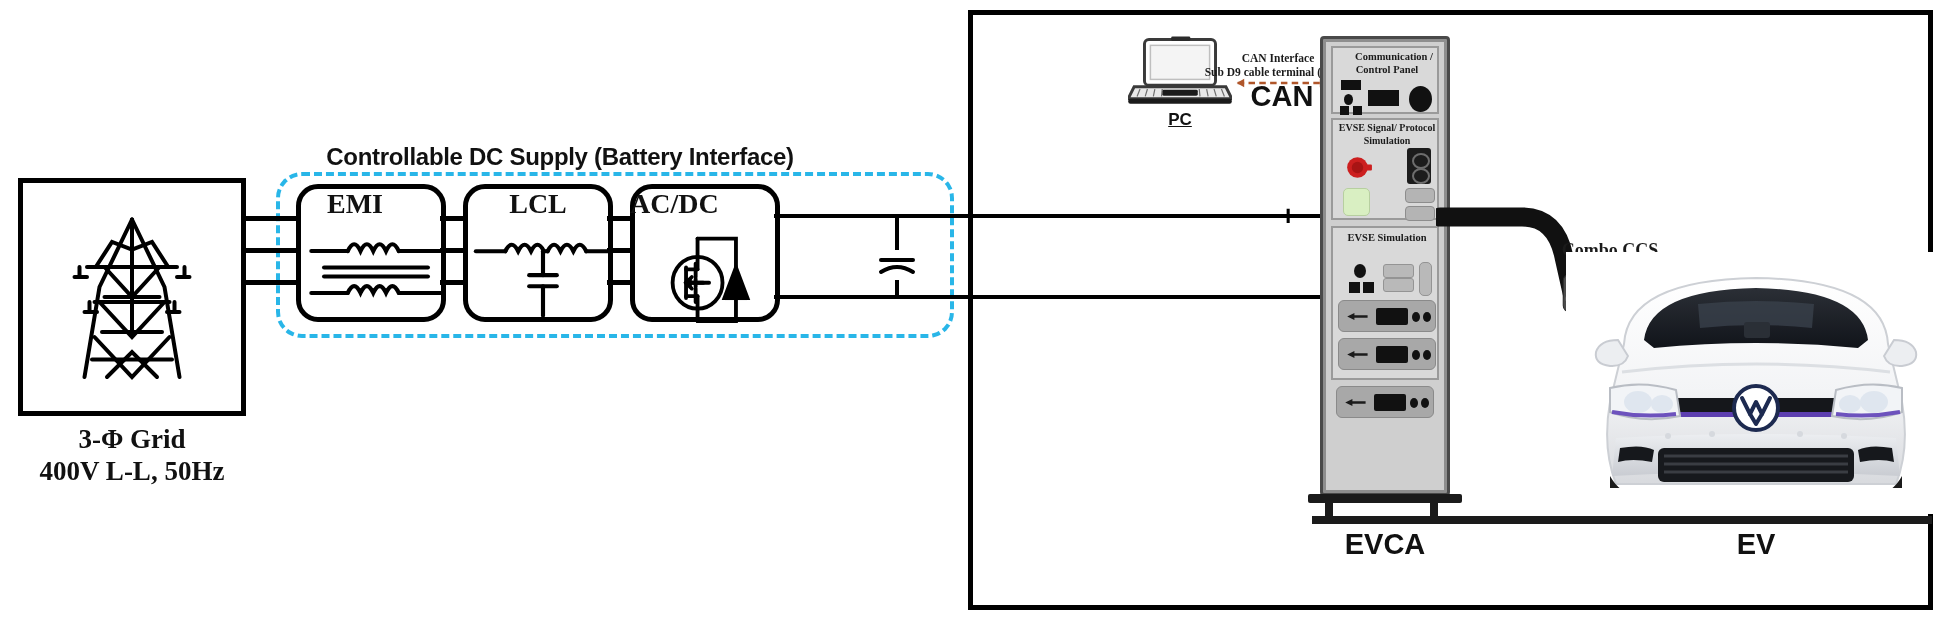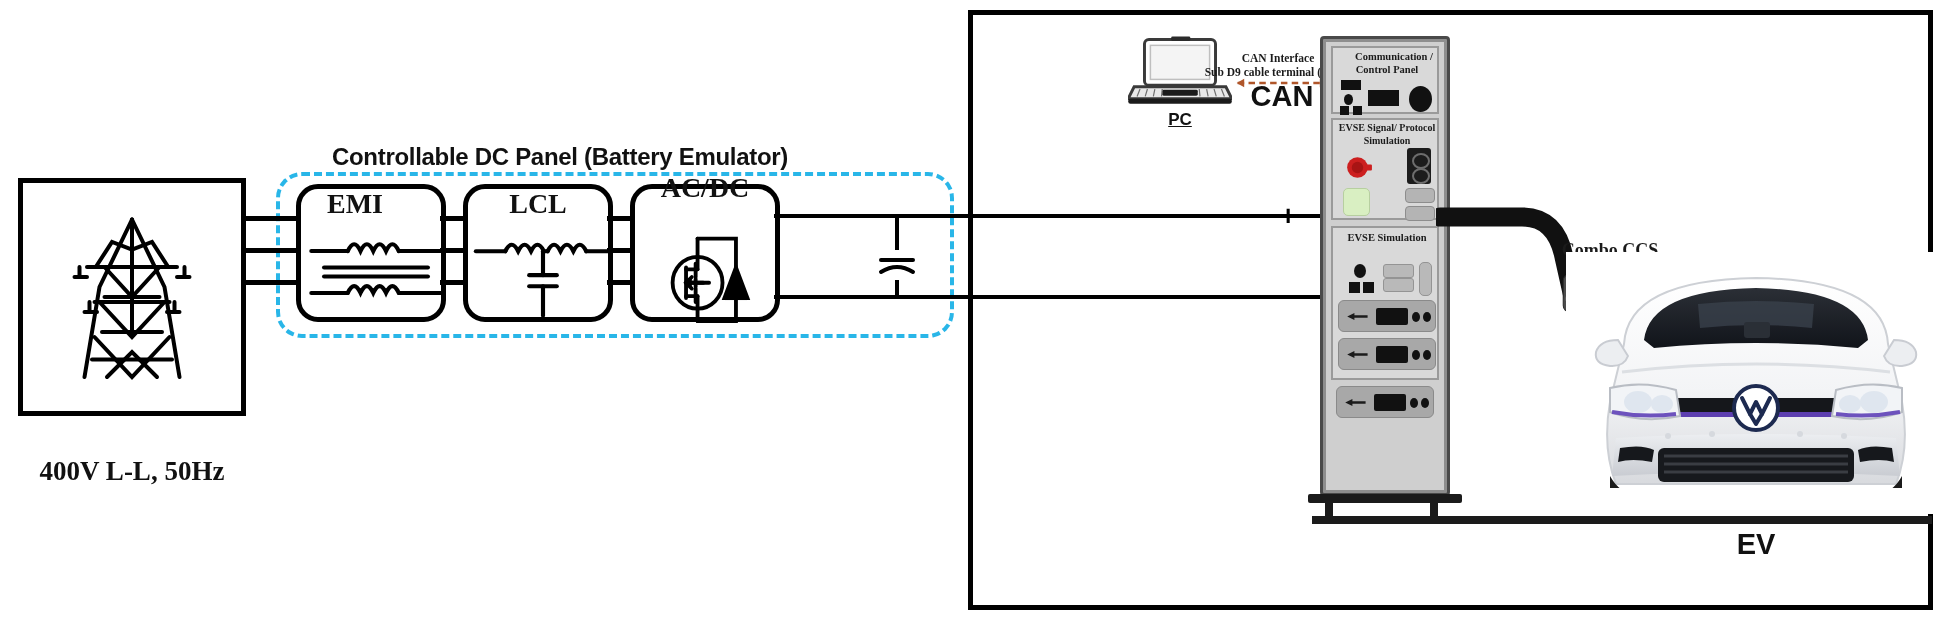--- a/index.html
+++ b/index.html
@@ -50,23 +50,24 @@
         <path d="M38 68 L82 68"></path>
         <path d="M34 72 L60 100 L86 72"></path>
         <path d="M36 96 L84 96"></path>
         <path d="M30 100 L60 132 L90 100"></path>
         <path d="M28 118 L92 118"></path>
         <path d="M40 132 L60 112 L80 132"></path>
       </g>
     </svg>
   </div>
 
+  <div class="serif-b abs" style="left:18px;top:424px;width:228px;text-align:center;font-size:27px;">3-Φ Grid</div>
   <div class="serif-b abs" style="left:8px;top:456px;width:248px;text-align:center;font-size:27px;">400V L-L, 50Hz</div>
 
-  <div class="serif-b abs" style="left:280px;top:143px;width:560px;text-align:center;font-size:24px;font-family:'Liberation Sans',sans-serif;letter-spacing:-0.3px;">Controllable DC Panel (Battery Emulator)</div>
+  <div class="serif-b abs" style="left:280px;top:143px;width:560px;text-align:center;font-size:24px;font-family:'Liberation Sans',sans-serif;letter-spacing:-0.3px;">Controllable DC Supply (Battery Interface)</div>
 
   <div class="dashbox" style="left:276px;top:172px;width:678px;height:166px;"></div>
 
   <div class="line" style="left:246px;top:216px;width:100px;height:5px;"></div>
   <div class="line" style="left:246px;top:248px;width:100px;height:5px;"></div>
   <div class="line" style="left:246px;top:280px;width:100px;height:5px;"></div>
 
   <div class="rbox" style="left:296px;top:184px;width:150px;height:138px;">
     <svg viewBox="0 0 150 90" style="position:absolute;left:5px;top:42px;width:140px;height:82px;">
       <g stroke="#000" stroke-width="4.5" fill="none" stroke-linecap="round">
@@ -124,21 +125,21 @@
         <path d="M40 50 L34 56 L40 62" fill="#000"></path>
       </g>
       <g stroke="#000" stroke-width="4" fill="#000">
         <path d="M86 40 L74 72 L98 72 Z"></path>
       </g>
       <g stroke="#000" stroke-width="4" fill="none">
         <path d="M74 72 L98 72"></path>
       </g>
     </svg>
   </div>
-  <div class="blk-title abs" style="left:630px;top:172px;width:150px;text-align:center;font-size:28px;">AC/DC</div>
+  <div class="blk-title abs" style="left:630px;top:188px;width:150px;text-align:left;font-size:28px;">AC/DC</div>
 
 
   <div class="line" style="left:774px;top:214px;width:578px;height:4px;"></div>
 
   <div class="line" style="left:774px;top:295px;width:578px;height:4px;"></div>
 
   <div class="line" style="left:895px;top:216px;width:4px;height:34px;"></div>
   <svg viewBox="0 0 60 40" style="position:absolute;left:867px;top:246px;width:60px;height:40px;">
     <g stroke="#000" stroke-width="4" fill="none" stroke-linecap="round">
       <path d="M14 14 L46 14"></path>
@@ -245,20 +246,21 @@
     <svg viewBox="0 0 40 20" style="position:absolute;left:7px;top:8px;width:24px;height:15px;">
       <path d="M2 10 L14 4 L14 8 L36 8 L36 12 L14 12 L14 16 Z" fill="#1b1b1b"></path>
     </svg>
   </div>
 
   <div style="position:absolute;left:1308px;top:494px;width:154px;height:9px;background:#1b1b1b;border-radius:2px;"></div>
   <div style="position:absolute;left:1325px;top:503px;width:8px;height:16px;background:#1b1b1b;"></div>
   <div style="position:absolute;left:1430px;top:503px;width:8px;height:16px;background:#1b1b1b;"></div>
   <div style="position:absolute;left:1312px;top:516px;width:620px;height:8px;background:#1b1b1b;"></div>
 
+  <div class="sans-b abs" style="left:1305px;top:528px;width:160px;text-align:center;font-size:29px;">EVCA</div>
 
   <svg viewBox="0 0 320 220" style="position:absolute;left:1436px;top:195px;width:320px;height:220px;">
     <path d="M4 22 L86 22 Q120 22 128 62 L150 160 Q158 200 196 204 L310 206" stroke="#111111" stroke-width="19" fill="none" stroke-linecap="round"></path>
   </svg>
 
   <div class="tiny abs" style="left:1545px;top:240px;width:130px;font-size:18px;">Combo CCS</div>
   <div class="tiny abs" style="left:1545px;top:250px;width:130px;font-size:15px;">type 2</div>
 
   <svg viewBox="0 0 120 140" style="position:absolute;left:1560px;top:272px;width:62px;height:72px;">
     <g>

